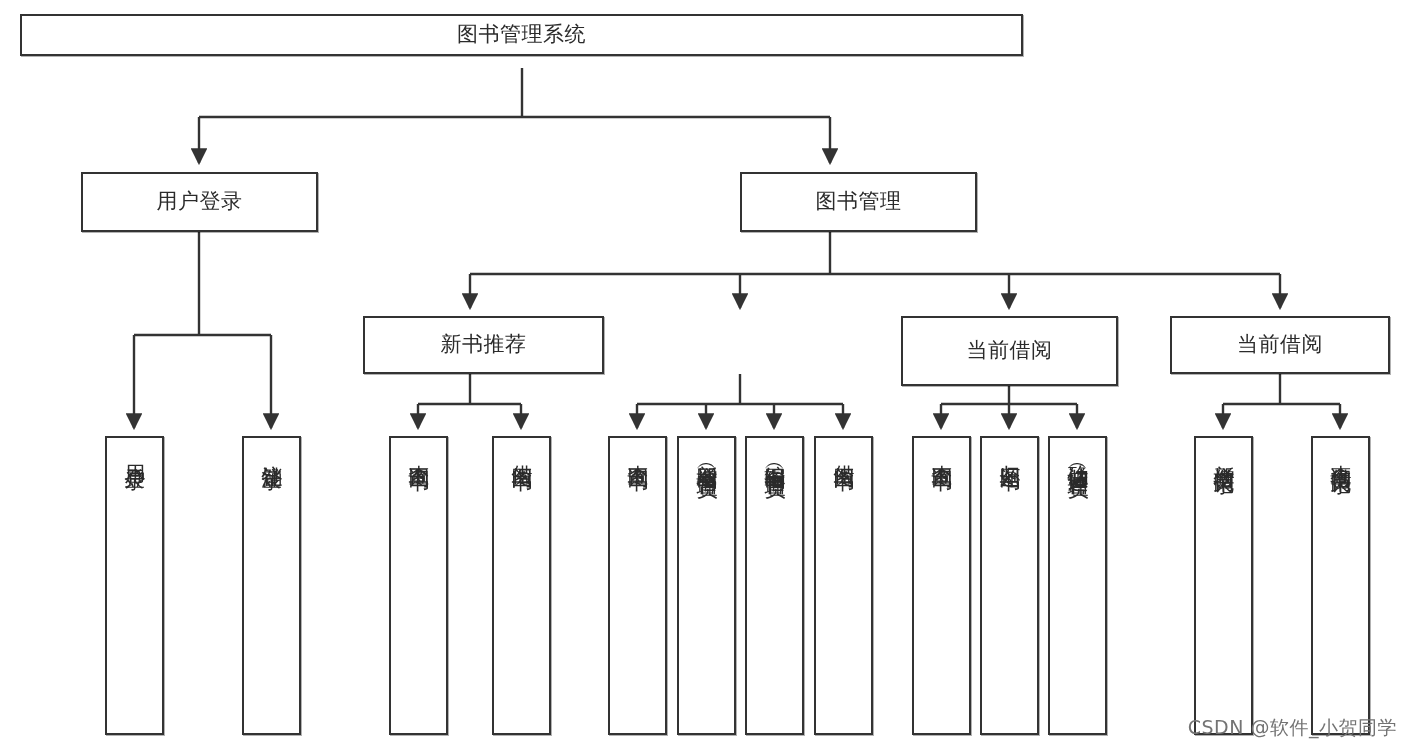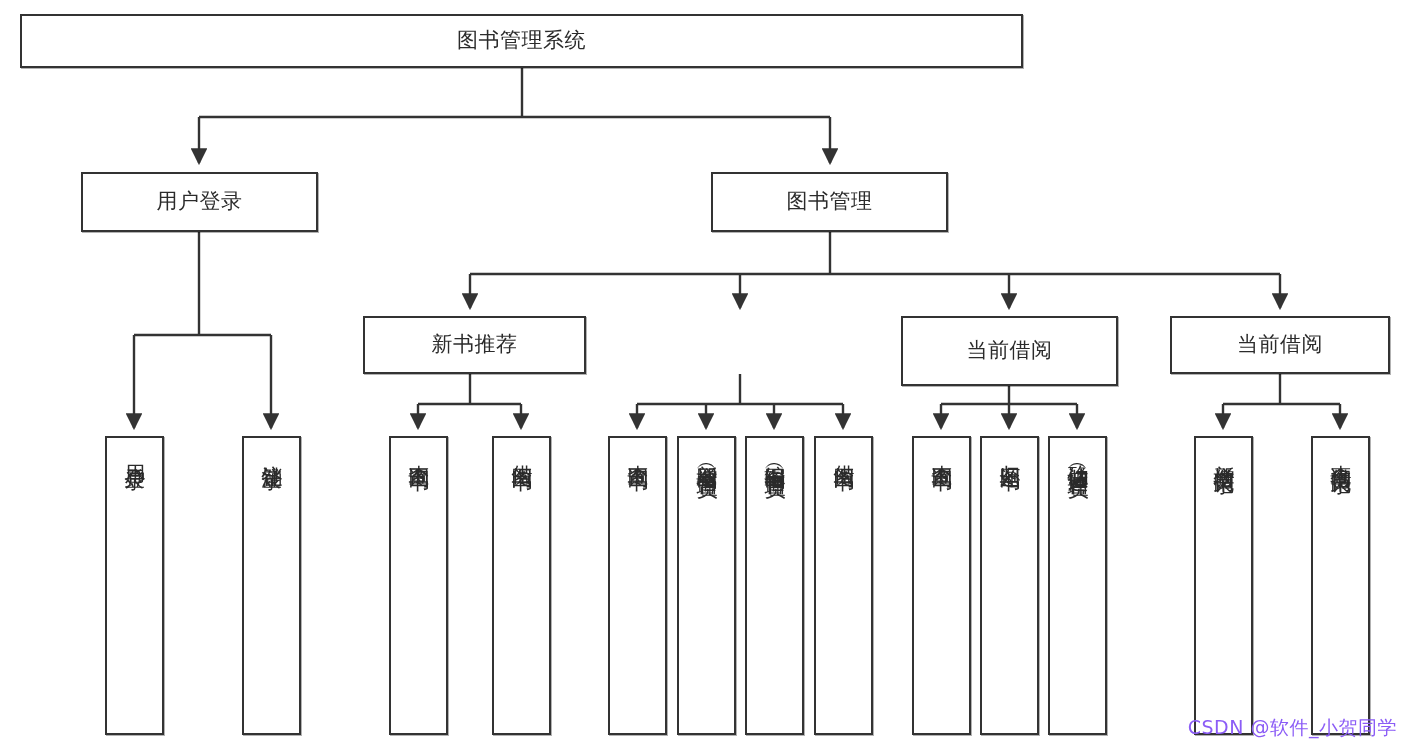--- a/index.html
+++ b/index.html
@@ -58,21 +58,21 @@
     font-size: 21px;
     line-height: 1.18;
     letter-spacing: 2px;
     white-space: nowrap;
   }
   .watermark {
     position: absolute;
     right: 8px;
     bottom: 6px;
     font-size: 19px;
-    color: #8b5cf6;
+    color: #737373;
     letter-spacing: 0.5px;
     white-space: nowrap;
     user-select: none;
   }
 </style>
 </head>
 <body>
 
 <div id="diagram-root">
 
@@ -119,32 +119,32 @@
       <path d="M 1009 404 L 1009 428" marker-end="url(#arrow)"></path>
       <path d="M 1077 404 L 1077 428" marker-end="url(#arrow)"></path>
 
       <path d="M 1280 374 L 1280 404"></path>
       <path d="M 1223 404 L 1340 404"></path>
       <path d="M 1223 404 L 1223 428" marker-end="url(#arrow)"></path>
       <path d="M 1340 404 L 1340 428" marker-end="url(#arrow)"></path>
     </g>
   </svg>
 
-  <div class="node horiz" style="left:20px; top:14px; width:1003px; height:54px;">
+  <div class="node horiz" style="left:20px; top:14px; width:1003px; height:42px;">
     <span class="label">图书管理系统</span>
   </div>
 
   <div class="node horiz" style="left:81px; top:172px; width:237px; height:60px;">
     <span class="label">用户登录</span>
   </div>
-  <div class="node horiz" style="left:711px; top:172px; width:237px; height:60px;">
+  <div class="node horiz" style="left:740px; top:172px; width:237px; height:60px;">
     <span class="label">图书管理</span>
   </div>
 
-  <div class="node horiz" style="left:363px; top:316px; width:223px; height:58px;">
+  <div class="node horiz" style="left:363px; top:316px; width:241px; height:58px;">
     <span class="label">新书推荐</span>
   </div>
   <div class="node horiz" style="left:901px; top:316px; width:217px; height:70px;">
     <span class="label">当前借阅</span>
   </div>
   <div class="node horiz" style="left:1170px; top:316px; width:220px; height:58px;">
     <span class="label">当前借阅</span>
   </div>
 
   <div class="node vert" style="left:105px; top:436px; width:59px; height:299px;">

